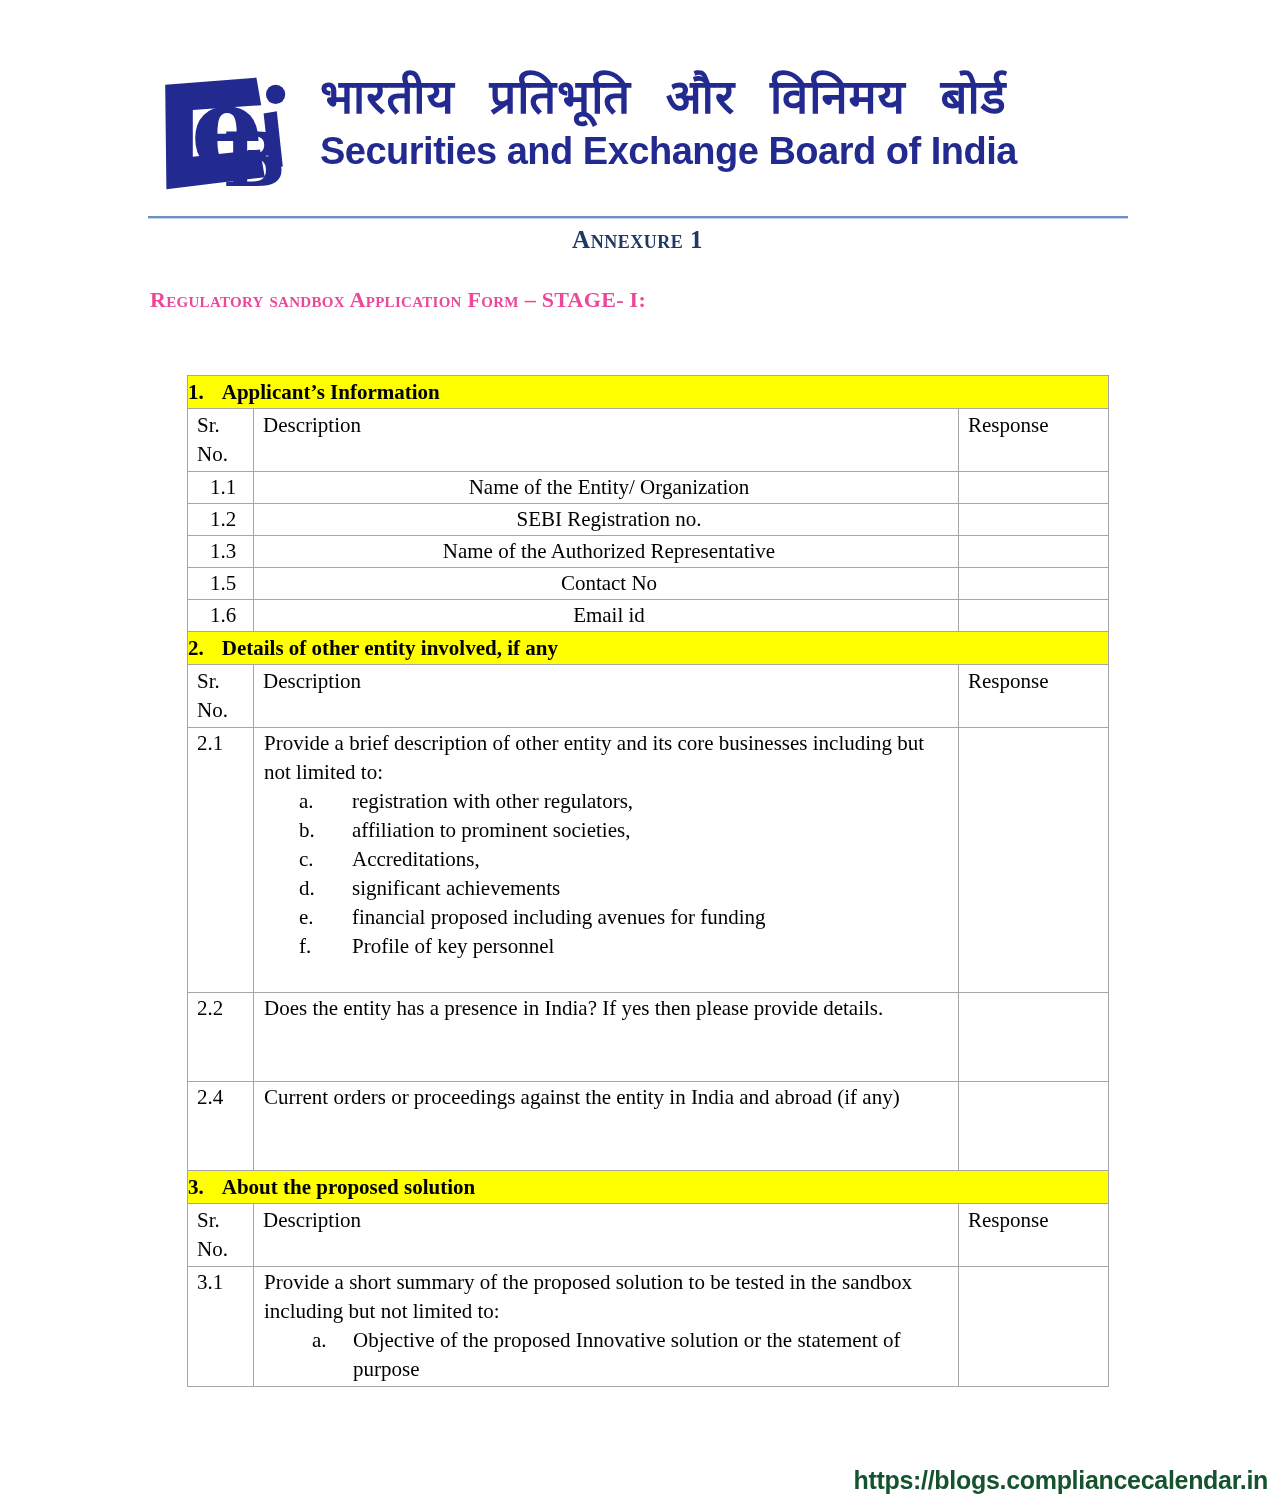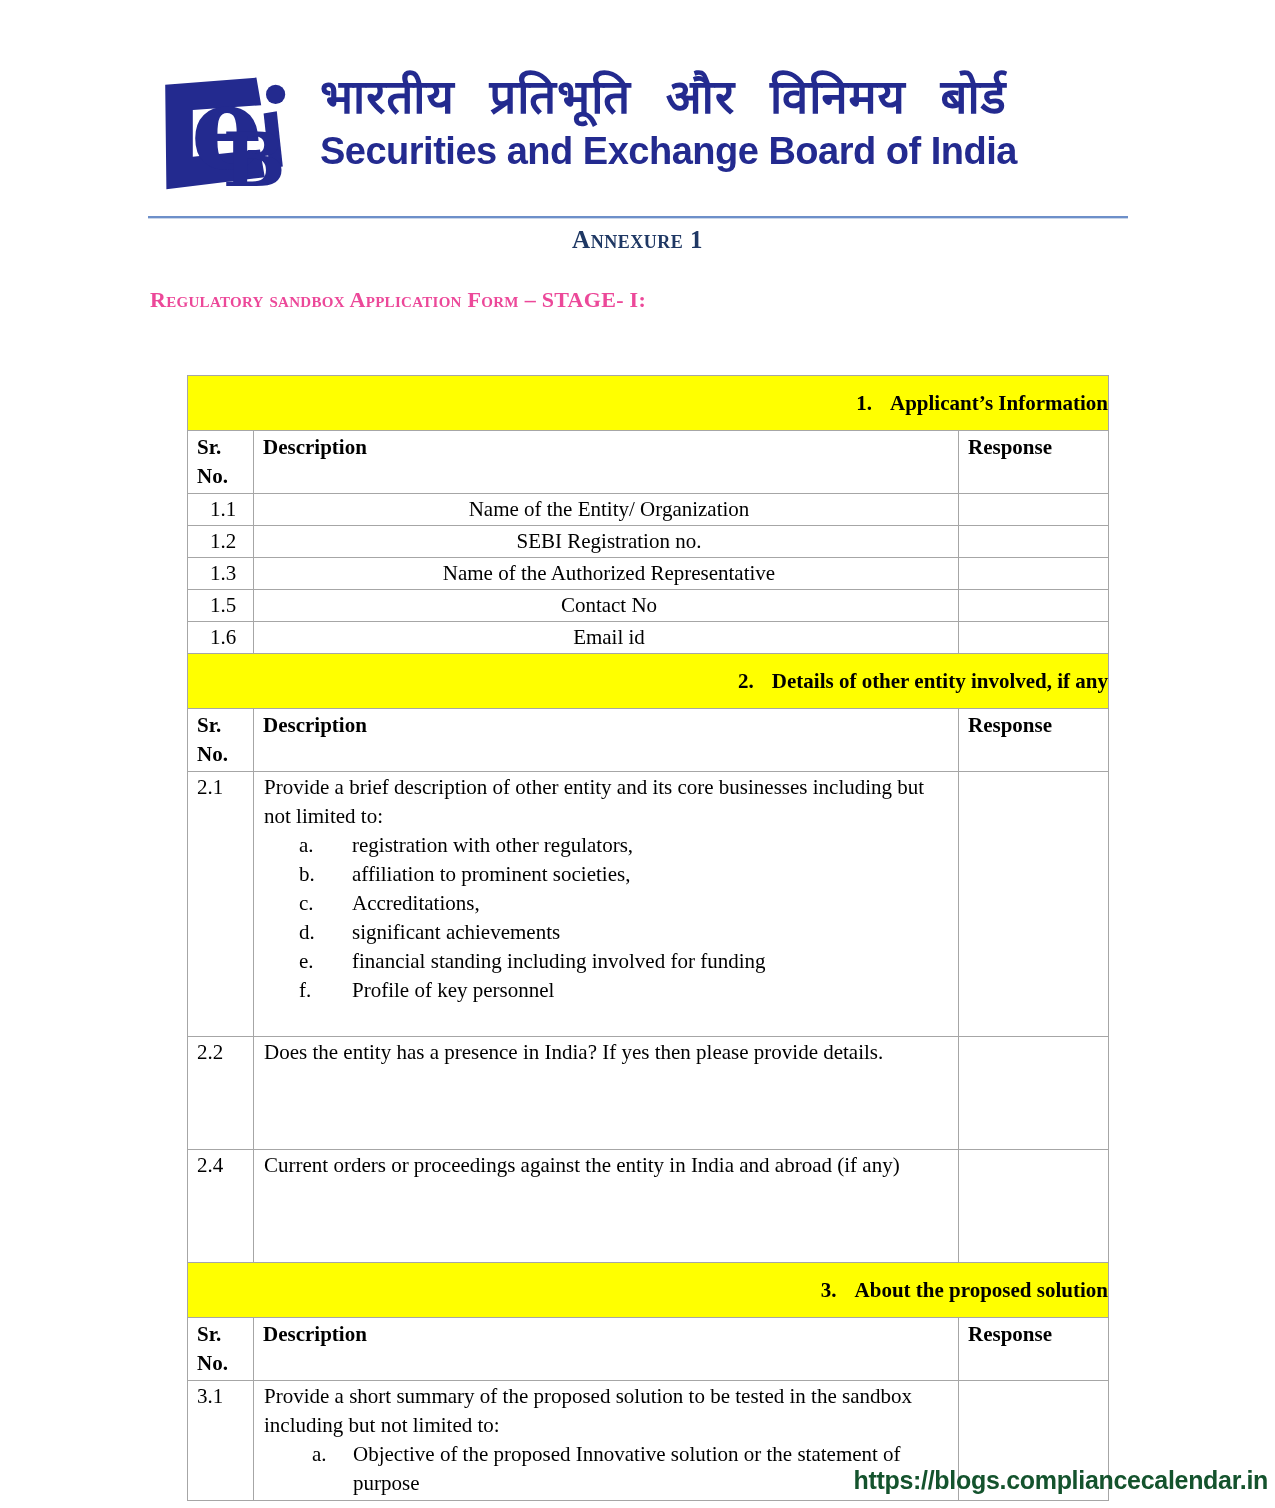--- a/index.html
+++ b/index.html
@@ -37,33 +37,33 @@
   
   table.doc-table{
     position:absolute;left:187px;top:375px;width:921px;
     border-collapse:collapse;table-layout:fixed;
   }
   .doc-table td,.doc-table th{
     border:1px solid #A6A6A6;vertical-align:top;
     font-size:21px;line-height:29px;box-sizing:border-box;
   }
   .section-band td{
-    background:#FFFF00;text-align:right;font-weight:bold;
-    height:32px;padding:12px 0;line-height:30px;
+    background:#FFFF00;text-align:left;font-weight:bold;
+    height:32px;padding:1px 0;line-height:30px;
   }
   .section-band .sec-num{margin-right:18px;}
   .col-head th{
-    text-align:left;font-weight:bold;height:58px;padding:2px 9px;
+    text-align:left;font-weight:normal;height:58px;padding:2px 9px;
   }
   .doc-table td.c-no{padding:1px 4px 1px 9px;}
   .doc-table td.c-desc{padding:1px 4px 1px 10px;}
   .doc-table td.c-resp{padding:1px 4px;}
   tr.r30 td{height:30px;text-align:center;}
   tr.r265 td{height:265px;}
-  tr.r89 td{height:113px;}
+  tr.r89 td{height:89px;}
   tr.r58 th{height:58px;}
   tr.r120 td{height:120px;}
   .cell-pad{padding-top:5px;}
   
   .li{display:flex;}
   .li .m{width:53px;margin-left:35px;flex:0 0 auto;}
   .li .t{flex:1 1 auto;}
   .li3 .m{width:41px;margin-left:48px;}
   
   .watermark{
@@ -161,21 +161,21 @@
       <div class="li">
         <span class="m">c.</span>
         <span class="t">Accreditations,</span>
       </div>
       <div class="li">
         <span class="m">d.</span>
         <span class="t">significant achievements</span>
       </div>
       <div class="li">
         <span class="m">e.</span>
-        <span class="t">financial standing including involved for funding</span>
+        <span class="t">financial proposed including avenues for funding</span>
       </div>
       <div class="li">
         <span class="m">f.</span>
         <span class="t">Profile of key personnel</span>
       </div>
     </td>
     <td class="c-resp"></td>
   </tr>
   <tr class="r89">
     <td class="c-no cell-pad">2.2</td>

